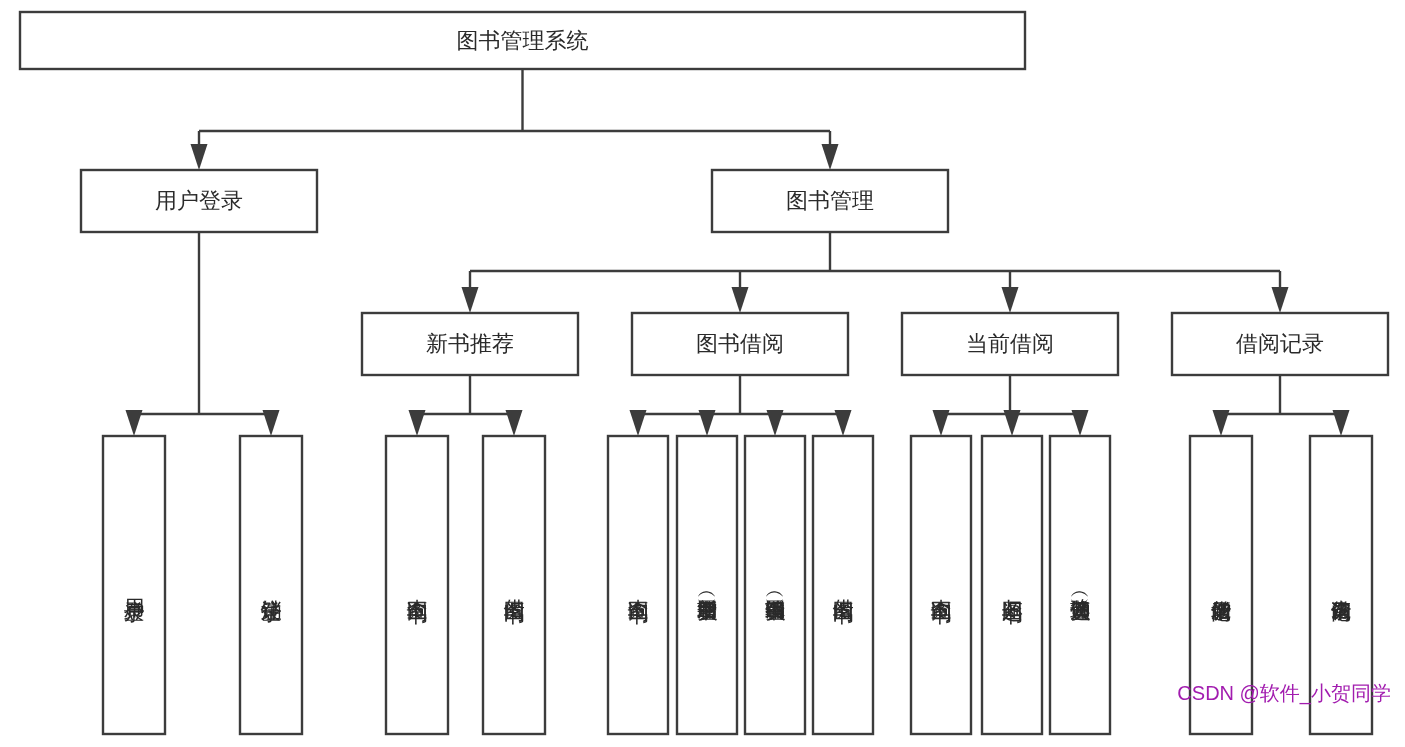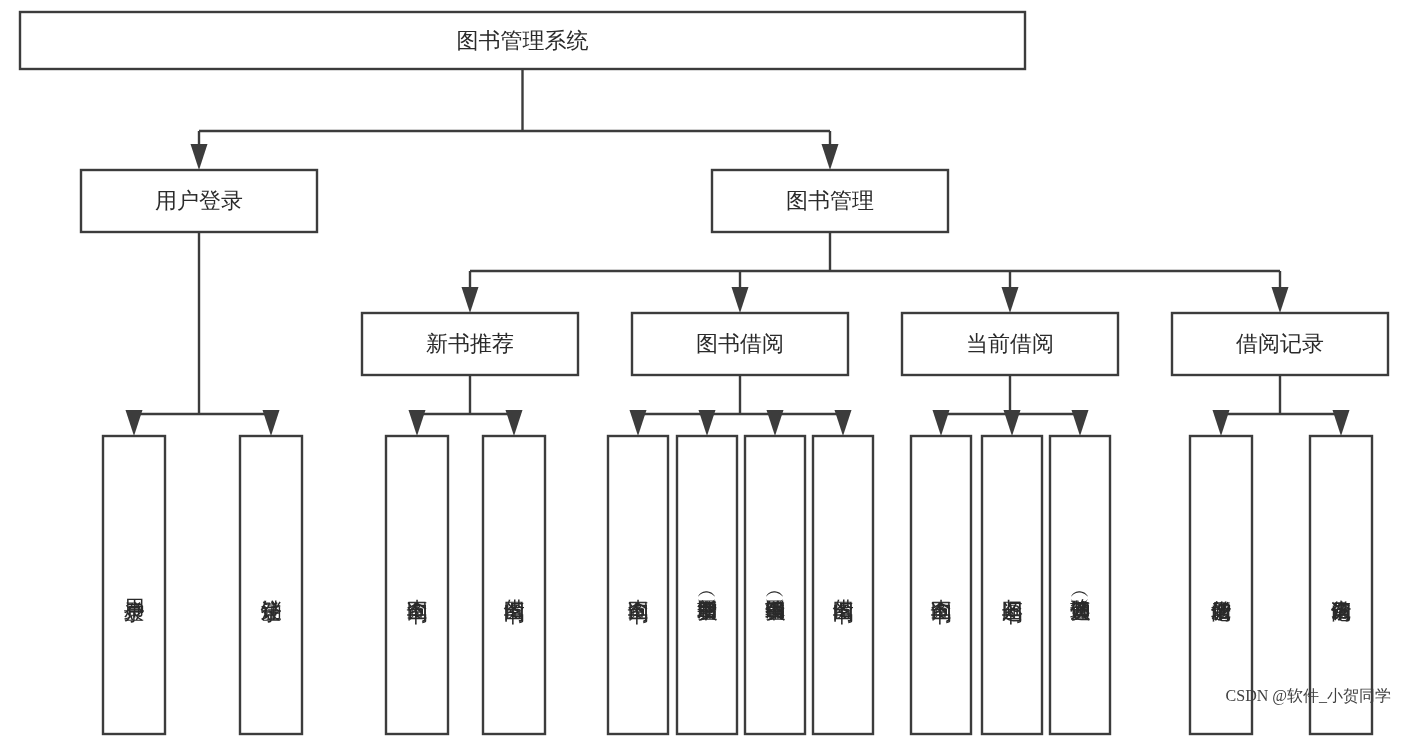--- a/index.html
+++ b/index.html
@@ -67,23 +67,23 @@
     text-align: center;
   }
   .leaf-label.tall {
     font-size: 20px;
     letter-spacing: 0.5px;
   }
   .watermark {
     position: absolute;
     right: 14px;
     bottom: 6px;
-    font-family: Liberation Serif, serif;
-    font-size: 16px;
-    color: #404040;
+    font-family: Liberation Sans, sans-serif;
+    font-size: 20px;
+    color: #a21caf;
     white-space: nowrap;
     pointer-events: none;
   }
 </style>
 </head>
 <body>
 
 <div id="diagram-root">
 
   <svg id="flow" viewBox="0 0 1405 747">

